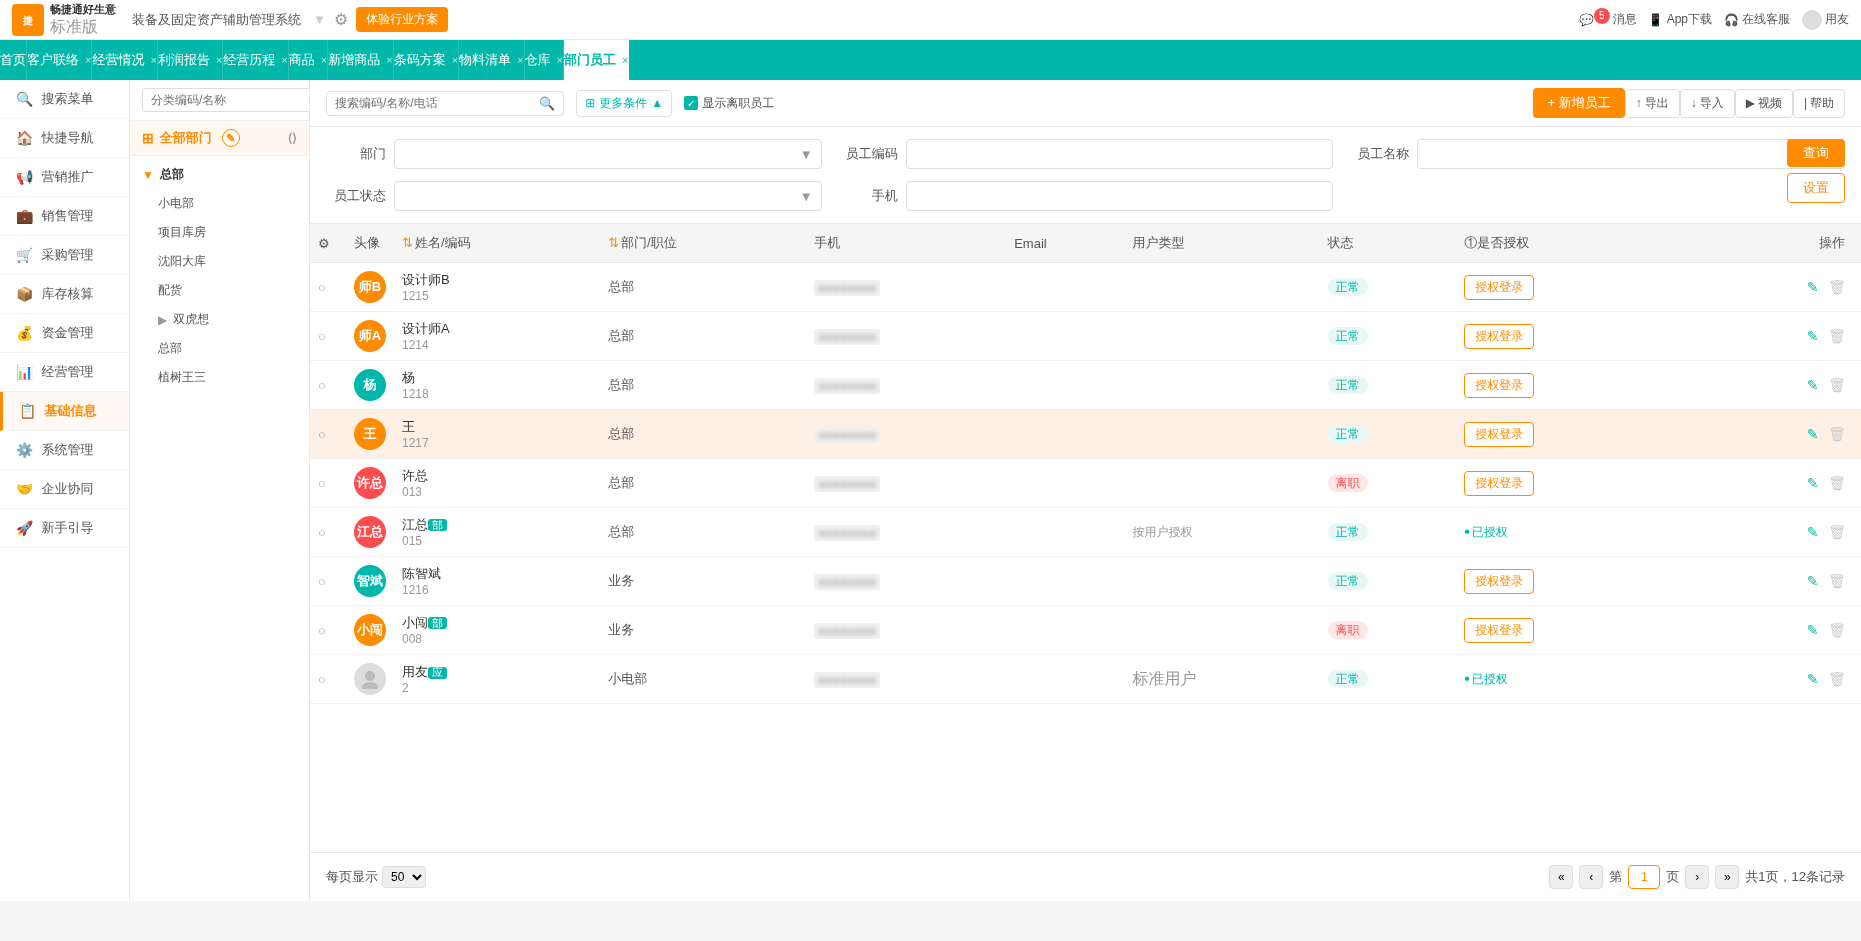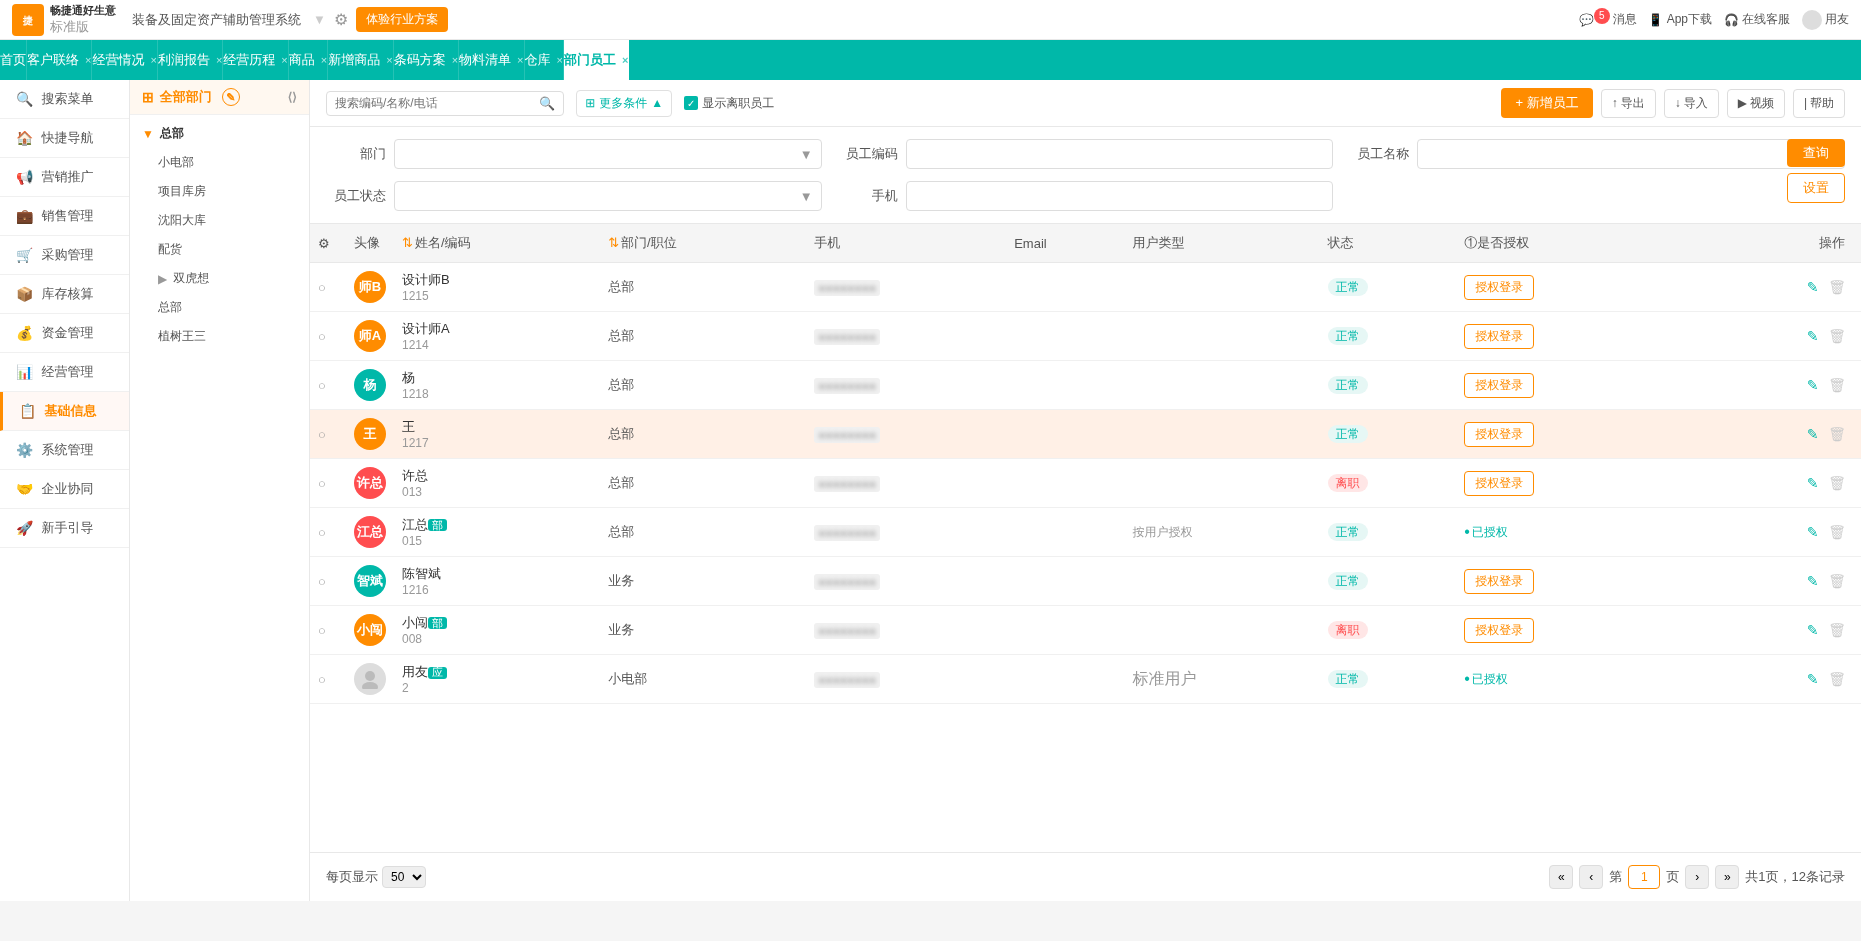--- a/index.html
+++ b/index.html
@@ -4,21 +4,21 @@
   <style>
     * { box-sizing: border-box; margin: 0; padding: 0; }
     body { font-family: 'Microsoft YaHei', Arial, sans-serif; font-size: 13px; background: #f5f5f5; color: #333; }
 
     
     .top-bar { height: 40px; background: #fff; display: flex; align-items: center; padding: 0 12px; border-bottom: 1px solid #e8e8e8; justify-content: space-between; }
     .top-bar-left { display: flex; align-items: center; gap: 8px; }
     .logo-area { display: flex; align-items: center; gap: 6px; }
     .logo-icon { width: 32px; height: 32px; background: #ff8c00; border-radius: 4px; display: flex; align-items: center; justify-content: center; color: #fff; font-size: 10px; font-weight: bold; }
     .logo-text { font-size: 11px; color: #333; font-weight: bold; }
-    .logo-sub { font-size: 13px; color: #999; }
+    .logo-sub { font-size: 16px; color: #999; }
     .sys-title { font-size: 13px; color: #555; margin-left: 8px; }
     .experience-btn { background: #ff8c00; color: #fff; border: none; border-radius: 4px; padding: 4px 10px; font-size: 12px; cursor: pointer; }
     .settings-icon { color: #999; cursor: pointer; font-size: 16px; }
 
     
     .nav-tabs { background: #00b8a9; display: flex; align-items: stretch; height: 40px; overflow: hidden; }
     .nav-tab { padding: 0 0; display: flex; align-items: center; color: #fff; font-size: 13px; cursor: pointer; white-space: nowrap; gap: 4px; border-right: 1px solid rgba(255,255,255,0.15); }
     .nav-tab.active { background: #fff; color: #00b8a9; font-weight: bold; }
     .nav-tab .close-x { font-size: 11px; opacity: 0.7; margin-left: 2px; }
 
@@ -44,21 +44,21 @@
     
     .main-content { flex: 1; display: flex; flex-direction: column; overflow: hidden; background: #f5f5f5; }
 
     
     .search-bar { background: #fff; padding: 8px 16px; display: flex; align-items: center; gap: 12px; border-bottom: 1px solid #e8e8e8; }
     .search-input-wrap { display: flex; align-items: center; border: 1px solid #ddd; border-radius: 4px; padding: 4px 8px; gap: 4px; }
     .search-input-wrap input { border: none; outline: none; font-size: 12px; width: 200px; }
     .more-filter { display: flex; align-items: center; gap: 4px; color: #00b8a9; font-size: 12px; cursor: pointer; border: 1px solid #e0e0e0; border-radius: 4px; padding: 4px 8px; }
     .show-resign { display: flex; align-items: center; gap: 4px; font-size: 12px; color: #555; cursor: pointer; }
     .checkbox-checked { width: 14px; height: 14px; background: #00b8a9; border-radius: 2px; display: flex; align-items: center; justify-content: center; color: #fff; font-size: 10px; }
-    .search-right { margin-left: auto; display: flex; align-items: center; gap: 8px; }
+    .search-right { margin-left: auto; display: flex; align-items: center; }
     .add-btn { background: #ff8c00; color: #fff; border: none; border-radius: 4px; padding: 6px 14px; font-size: 13px; cursor: pointer; display: flex; align-items: center; gap: 4px; }
     .action-btn { background: #fff; border: 1px solid #ddd; border-radius: 4px; padding: 5px 10px; font-size: 12px; cursor: pointer; display: flex; align-items: center; gap: 3px; color: #555; }
 
     
     .filter-form { background: #fff; padding: 12px 16px; border-bottom: 1px solid #e8e8e8; display: grid; grid-template-columns: 1fr 1fr 1fr; gap: 12px 16px; position: relative; }
     .filter-row { display: flex; align-items: center; gap: 8px; }
     .filter-label { font-size: 13px; color: #555; white-space: nowrap; min-width: 60px; text-align: right; }
     .filter-input { flex: 1; border: 1px solid #ddd; border-radius: 4px; padding: 5px 8px; font-size: 13px; outline: none; display: flex; align-items: center; justify-content: space-between; cursor: pointer; color: #999; min-height: 30px; }
     .filter-input-text { flex: 1; border: 1px solid #ddd; border-radius: 4px; padding: 5px 8px; font-size: 13px; outline: none; min-height: 30px; }
     .query-btn { background: #ff8c00; color: #fff; border: none; border-radius: 4px; padding: 5px 16px; font-size: 13px; cursor: pointer; position: absolute; right: 16px; top: 12px; }
@@ -201,20 +201,26 @@
         <span style="font-size:14px;">🤝</span>
         <span>企业协同</span>
       </div>
       <div class="sidebar-item">
         <span style="font-size:14px;">🚀</span>
         <span>新手引导</span>
       </div>
     </div>
 
   <div class="dept-panel">
+    <div class="dept-panel-header">
+      <div class="dept-search">
+        <input type="text" style="border: 1px solid rgb(221, 221, 221); border-radius: 4px; padding: 4px 8px; font-size: 12px; flex: 1 1 0%; outline: none;" placeholder="分类编码/名称">
+
+      </div>
+    </div>
     <div class="dept-all">
       <span style="color:#ff8c00;font-size:14px;">⊞</span>
       <span>全部部门</span>
       <span style="margin-left:4px;width:18px;height:18px;border:1px solid #ff8c00;border-radius:50%;display:flex;align-items:center;justify-content:center;font-size:11px;color:#ff8c00;">✎</span>
       <span style="margin-left:auto;color:#999;font-size:12px;">⟨⟩</span>
     </div>
     <div class="dept-tree" id="dept-tree-container">
     <div class="dept-node level1"><span style="color:#ff8c00;margin-right:2px;">▼</span>总部</div>
         <div class="dept-node level2">小电部</div>
         <div class="dept-node level2">项目库房</div>

